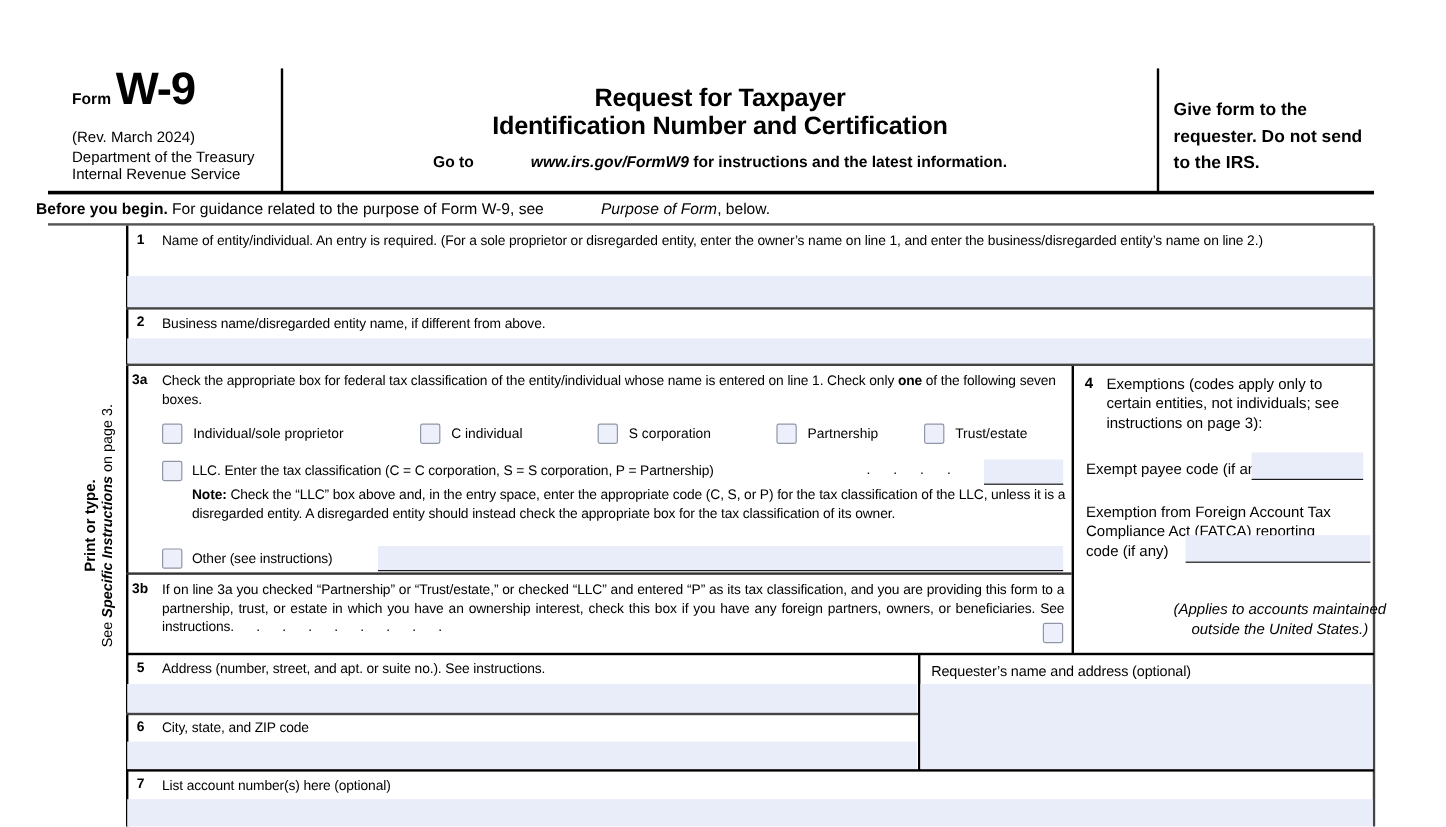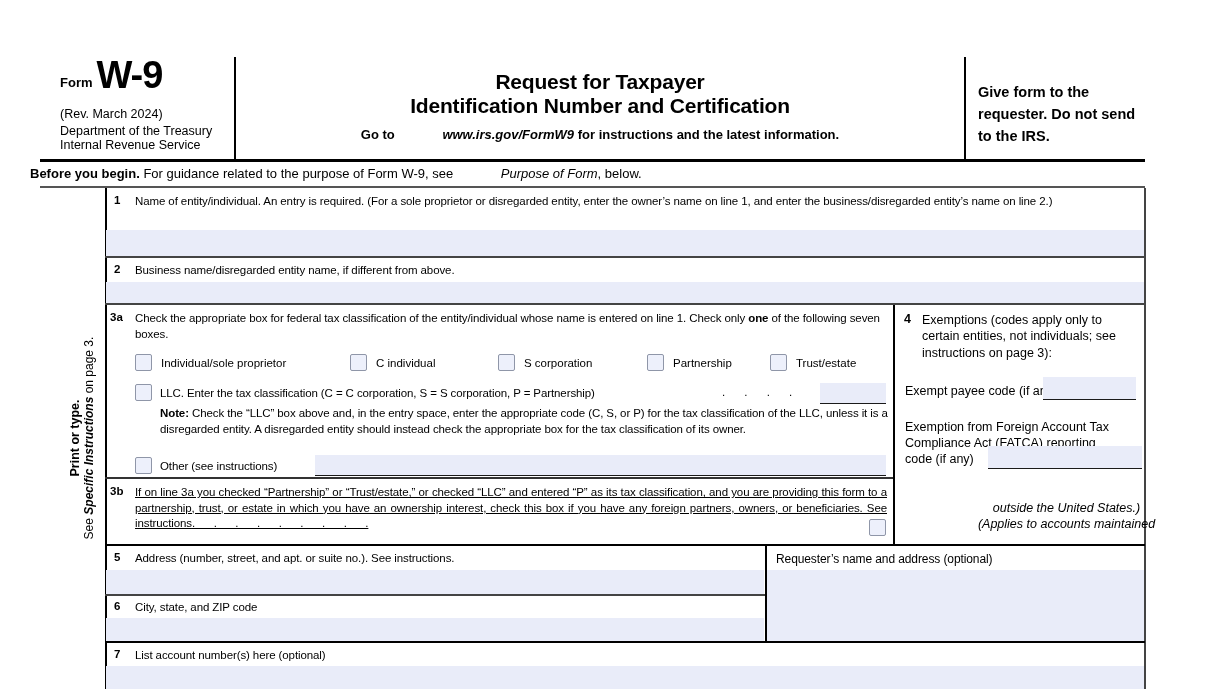--- a/index.html
+++ b/index.html
@@ -114,39 +114,39 @@
     <span class="b">Note:</span><span> Check the “LLC” box above and, in the entry space, enter the appropriate code (C, S, or P) for the tax classification of the LLC, unless it is a disregarded entity. A disregarded entity should instead check the appropriate box for the tax classification of its owner.</span>
   </div>
 
   <span class="cb abs" style="left:135px;top:457px;"></span>
   <div class="lbl abs" style="left:160px;top:459px;">Other (see instructions)</div>
   <div class="ufield" style="left:315px;top:455px;width:571px;height:20px;"></div>
 
   <div class="hline" style="left:105px;top:477px;width:788px;height:1.5px;background:#333;"></div>
 
   <span class="num abs" style="left:110px;top:485px;">3b</span>
-  <div class="lbl abs" style="left:135px;top:485px;width:752px;text-align:justify;text-decoration:underline;">
+  <div class="lbl abs" style="left:135px;top:485px;width:752px;text-align:justify;">
     <span>If on line 3a you checked “Partnership” or “Trust/estate,” or checked “LLC” and entered “P” as its tax classification, and you are providing this form to a partnership, trust, or estate in which you have an ownership interest, check this box if you have any foreign partners, owners, or beneficiaries. See instructions</span><span class="dots">.      .      .      .      .      .      .      .      .</span>
   </div>
   <span class="cb abs" style="left:869px;top:519px;"></span>
 
   <div class="vline" style="left:893px;top:305px;height:240px;width:1.5px;"></div>
   <span class="num abs" style="left:904px;top:312px;font-size:12.5px;">4</span>
   <div class="lbl-lg abs" style="left:922px;top:312px;width:215px;">Exemptions (codes apply only to certain entities, not individuals; see instructions on page 3):</div>
 
   <div class="lbl-lg abs" style="left:905px;top:383px;">Exempt payee code (if any)</div>
   <div class="ufield" style="left:1043px;top:377px;width:93px;height:22px;"></div>
 
   <div class="lbl-lg abs" style="left:905px;top:419px;width:245px;">Exemption from Foreign Account Tax Compliance Act (FATCA) reporting</div>
   <div class="lbl-lg abs" style="left:905px;top:451px;">code (if any)</div>
   <div class="ufield" style="left:988px;top:446px;width:154px;height:22px;"></div>
 
   <div class="lbl-lg abs i" style="left:905px;top:500px;width:235px;text-align:center;">
+    <div>(Applies to accounts maintained</div>
     <div>outside the United States.)</div>
-    <div>(Applies to accounts maintained</div>
   </div>
 
   <div class="hline" style="left:105px;top:544px;width:1040px;"></div>
 
   <span class="num abs" style="left:114px;top:551px;">5</span>
   <div class="lbl abs" style="left:135px;top:551px;width:620px;">Address (number, street, and apt. or suite no.). See instructions.</div>
   <div class="field" style="left:106px;top:570px;width:658px;height:24px;"></div>
   <div class="hline" style="left:105px;top:594px;width:660px;height:1.5px;background:#444;"></div>
 
   <div class="vline" style="left:765px;top:545px;height:97px;width:1.5px;"></div>

